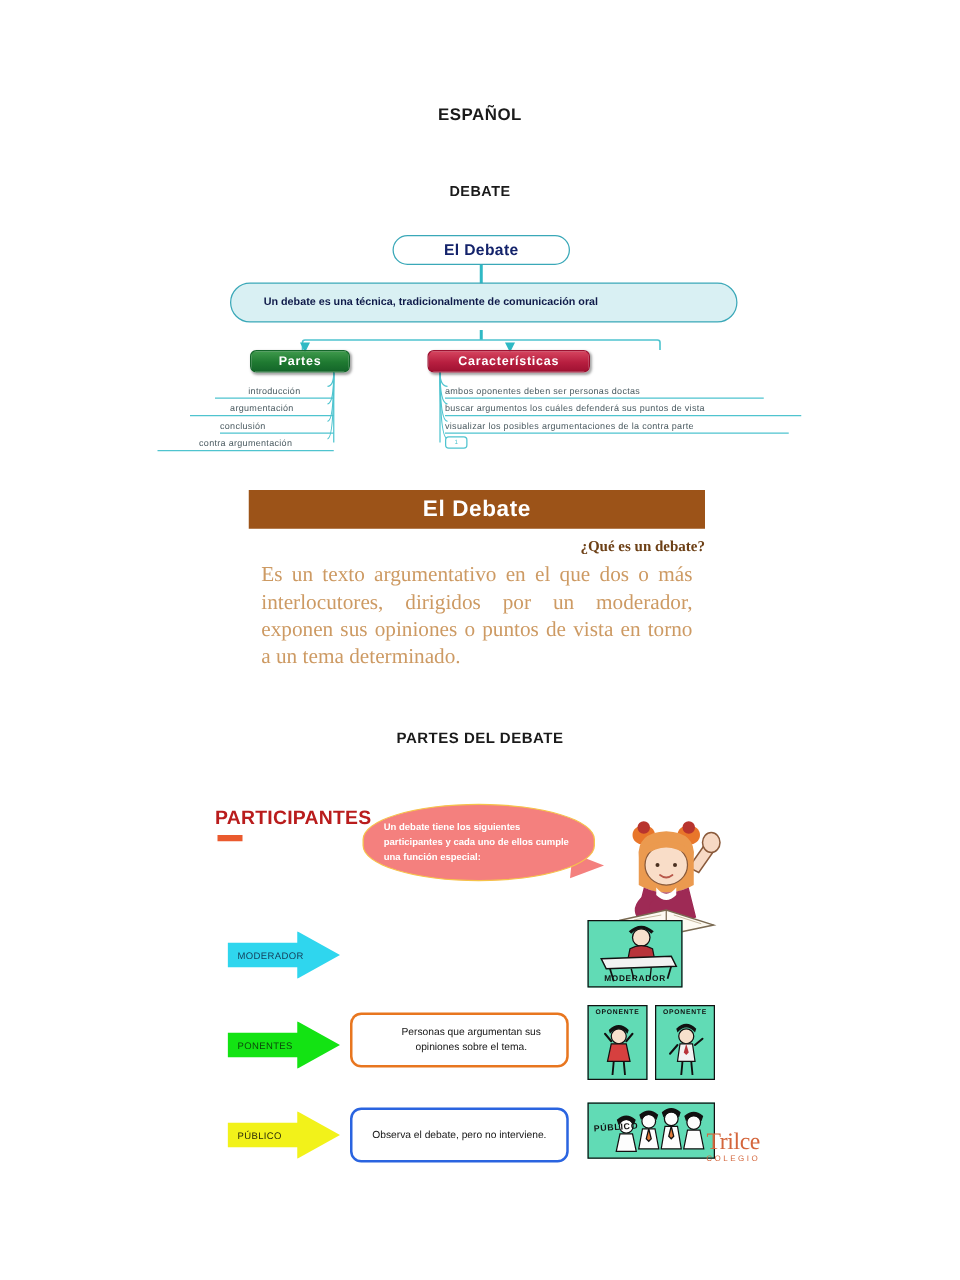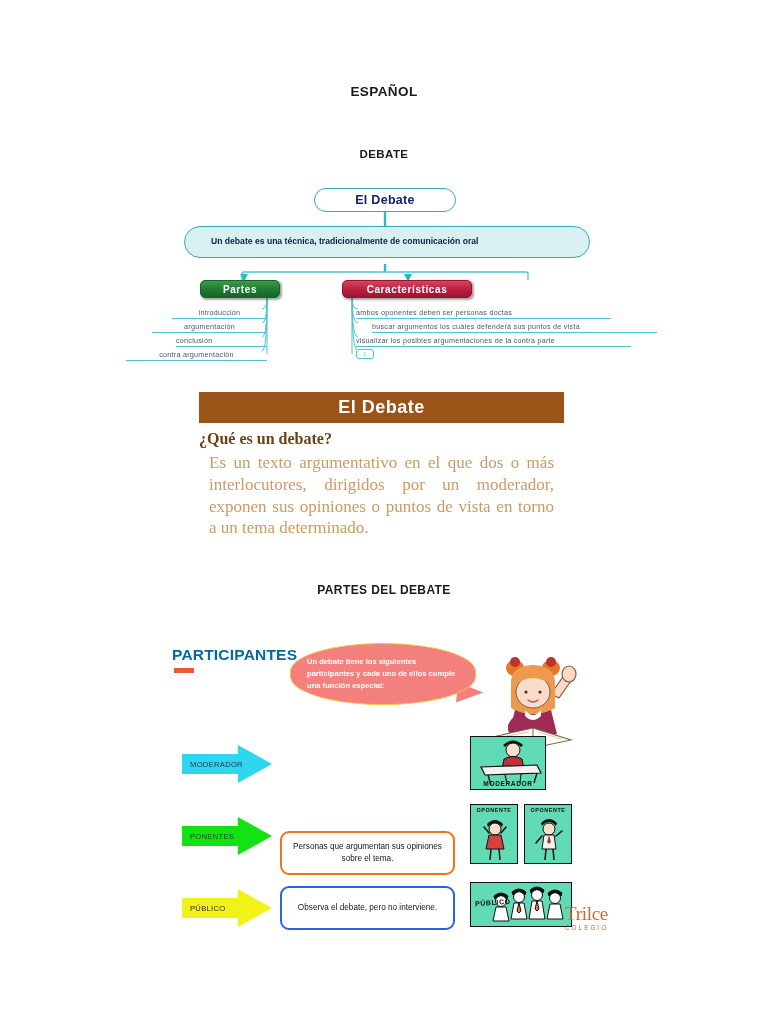--- a/index.html
+++ b/index.html
@@ -101,21 +101,21 @@
     white-space: nowrap;
     letter-spacing: .25px;
   }
 
   #leaf-p0 { left: 48px; top: 122px; width: 95px; text-align: center; }
   #leaf-p1 { left: 28px; top: 136px; width: 115px; text-align: center; }
   #leaf-p2 { left: 52px; top: 150px; width: 91px; text-align: left; }
   #leaf-p3 { left: 2px;  top: 164px; width: 141px; text-align: center; }
 
   #leaf-c0 { left: 232px; top: 122px; width: 255px; }
-  #leaf-c1 { left: 232px; top: 136px; width: 285px; margin-left: 16px; }
+  #leaf-c1 { left: 232px; top: 136px; width: 285px; }
   #leaf-c2 { left: 232px; top: 150px; width: 275px; }
 
   #mm-badge {
     position: absolute;
     left: 232px; top: 163px;
     width: 16px; height: 8px;
     border: 1px solid #4fc4cf;
     border-radius: 3px;
     background: #ffffff;
     font-size: 5px;
@@ -142,24 +142,24 @@
     align-items: center;
     justify-content: center;
     color: #ffffff;
     font-weight: bold;
     font-size: 18px;
     letter-spacing: .5px;
     font-family: "Liberation Sans", sans-serif;
   }
   #brown-sub {
     margin-top: 7px;
-    text-align: left;
+    text-align: right;
     font-family: "Liberation Serif", serif;
     font-weight: bold;
-    font-size: 16px;
+    font-size: 12px;
     color: #6d4016;
   }
   #brown-body {
     margin-top: 4px;
     padding: 0 10px;
     font-family: "Liberation Serif", serif;
     font-size: 17px;
     line-height: 1.28;
     color: #cd9a63;
     text-align: justify;
@@ -172,21 +172,21 @@
     left: 160px;
     top: 640px;
     width: 470px;
     height: 320px;
   }
   #participantes-title {
     position: absolute;
     left: 12px; top: 6px;
     font-weight: bold;
     font-size: 15.5px;
-    color: #0369a1;
+    color: #b91c1c;
     letter-spacing: .2px;
   }
   #participantes-underline {
     position: absolute;
     left: 14px; top: 28px;
     width: 20px; height: 5px;
     background: #ea5a2e;
   }
 
   
@@ -256,21 +256,21 @@
     display: flex;
     align-items: center;
     justify-content: center;
     text-align: center;
     font-size: 8.2px;
     line-height: 1.45;
     color: #161616;
     padding: 0 9px;
   }
   #desc-moderador { border: 2.4px solid #e833c9; border-radius: 9px; }
-  #desc-ponentes  { border: 2.4px solid #e8761f; border-radius: 9px; height: 44px; top: 23px; }
+  #desc-ponentes  { border: 2.4px solid #e8761f; border-radius: 9px; height: 44px; top: 2px; padding-left: 28px; }
   #desc-publico   { border: 2.6px solid #2a64e0; border-radius: 9px; height: 44px; top: 6px; }
 
   
   .pic-panel {
     position: absolute;
     background: #61dbb5;
     border: 1.6px solid #111111;
     box-sizing: border-box;
     overflow: hidden;
   }

